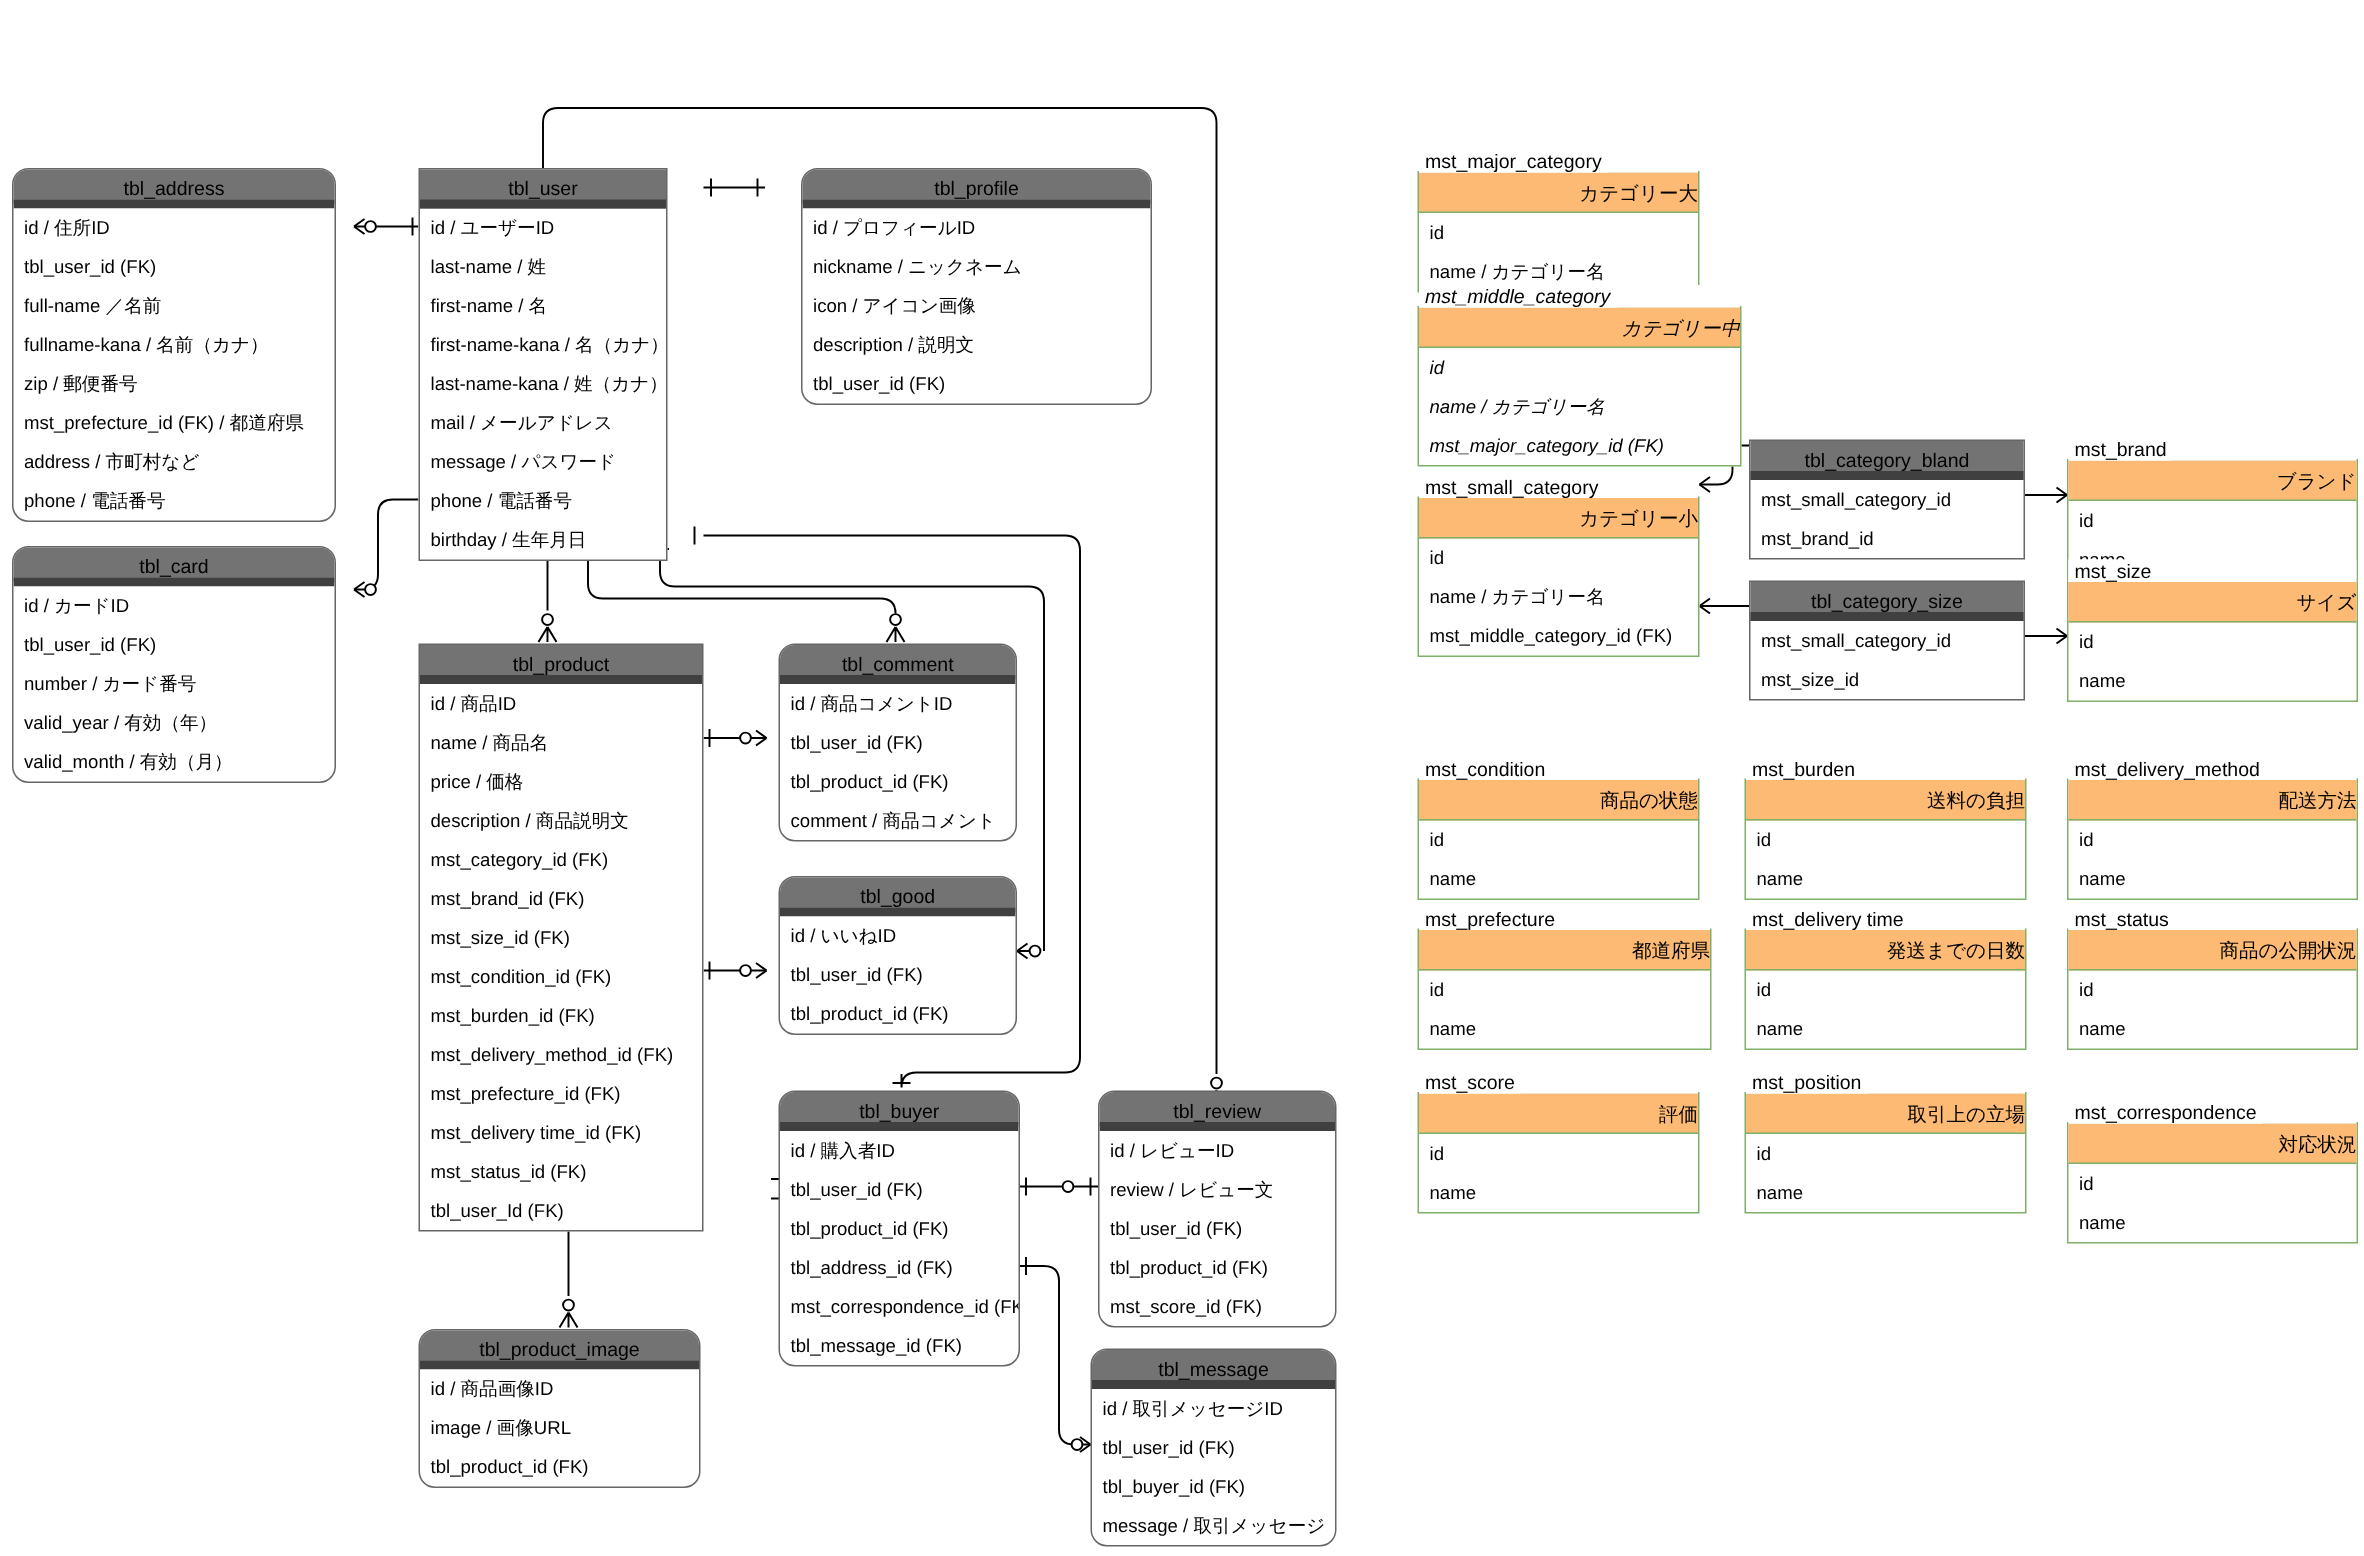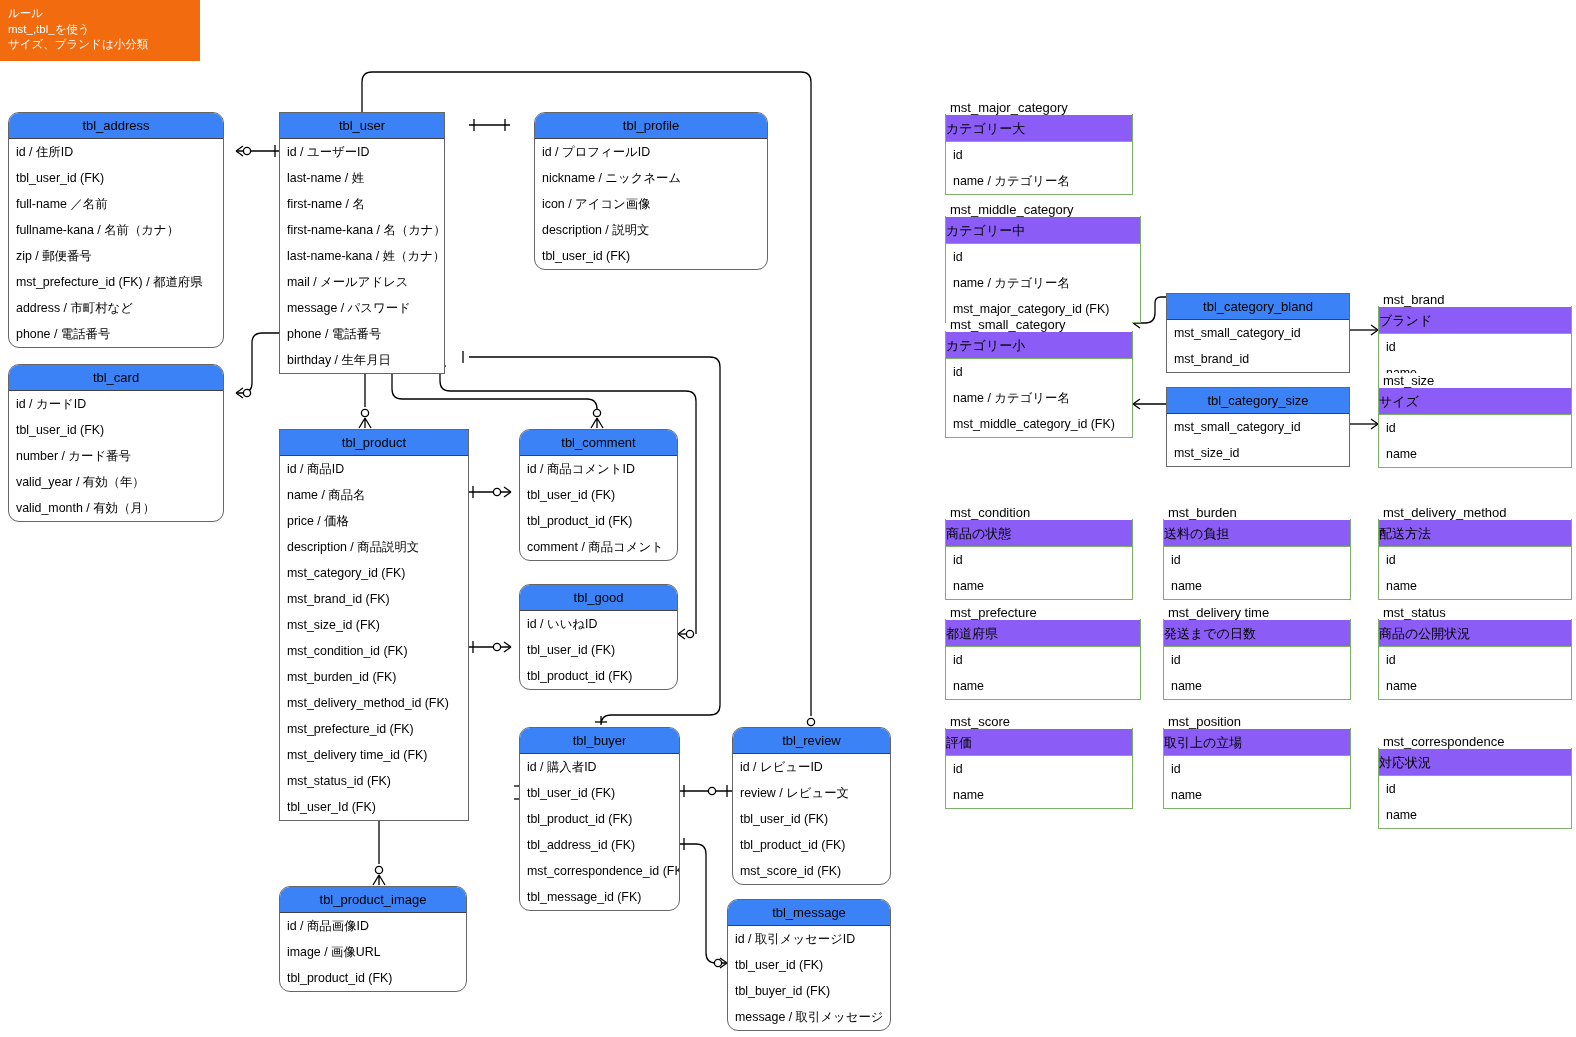--- a/index.html
+++ b/index.html
@@ -36,22 +36,22 @@
   
   .ent{
     position:absolute;
     box-sizing:border-box;
     background:#ffffff;
     border:1px solid #666666;
     z-index:3;
   }
   .ent.rounded{border-radius:11px;}
   .ent .hd{
-    background:#3b82f6;
-    border-bottom:1px solid #404040;
+    background:#737373;
+    border-bottom:6px solid #404040;
     text-align:center;
     font-size:13px;
     color:#000;
     height:26px;
     line-height:26px;
     box-sizing:border-box;
     overflow:hidden;
   }
   .ent.rounded .hd{border-radius:10px 10px 0 0;}
   .ent .rows{padding:0;}
@@ -67,23 +67,23 @@
   }
   
   .mst{
     position:absolute;
     box-sizing:border-box;
     background:#ffffff;
     border:1px solid #7fb069;
     z-index:3;
   }
   .mst .ghd{
-    background:#8b5cf6;
+    background:#fdba74;
     border-bottom:1px solid #7fb069;
-    text-align:left;
+    text-align:right;
     font-size:13px;
     color:#000;
     height:27px;
     line-height:27px;
     box-sizing:border-box;
     overflow:hidden;
   }
   .mst .rw{
     font-size:12.4px;
     color:#000;
@@ -192,23 +192,20 @@
 
       <path d="M1350,330 L1378,330"></path>
       <path d="M1378,330 L1371,325 M1378,330 L1371,335"></path>
 
       <path d="M1350,424 L1378,424"></path>
       <path d="M1378,424 L1371,419 M1378,424 L1371,429"></path>
 
     </g>
   </svg>
 
-  <div class="note" style="left:0px;top:0px;width:200px;height:61px;">ルール
-mst_,tbl_を使う
-サイズ、ブランドは小分類</div>
 
   <div id="entities">
       <div class="ent rounded" style="left: 8px; top: 112px; width: 216px;">
         <div class="hd">tbl_address</div>
         <div class="rows">
           <div class="rw">id / 住所ID</div>
           <div class="rw">tbl_user_id (FK)</div>
           <div class="rw">full-name ／名前</div>
           <div class="rw">fullname-kana / 名前（カナ）</div>
           <div class="rw">zip / 郵便番号</div>
@@ -338,21 +335,21 @@
           <div class="rw">mst_small_category_id</div>
           <div class="rw">mst_size_id</div>
         </div>
       </div>
       <div class="mst" style="left: 945px; top: 114px; width: 188px;">
         <div class="entitle"><span>mst_major_category</span></div>
         <div class="ghd">カテゴリー大</div>
         <div class="rw">id</div>
         <div class="rw">name / カテゴリー名</div>
       </div>
-      <div class="mst" style="left: 945px; top: 216px; width: 196px;">
+      <div class="mst" style="left: 945px; top: 204px; width: 216px; font-style: italic;">
         <div class="entitle"><span>mst_middle_category</span></div>
         <div class="ghd">カテゴリー中</div>
         <div class="rw">id</div>
         <div class="rw">name / カテゴリー名</div>
         <div class="rw">mst_major_category_id (FK)</div>
       </div>
       <div class="mst" style="left: 945px; top: 331px; width: 188px;">
         <div class="entitle"><span>mst_small_category</span></div>
         <div class="ghd">カテゴリー小</div>
         <div class="rw">id</div>

